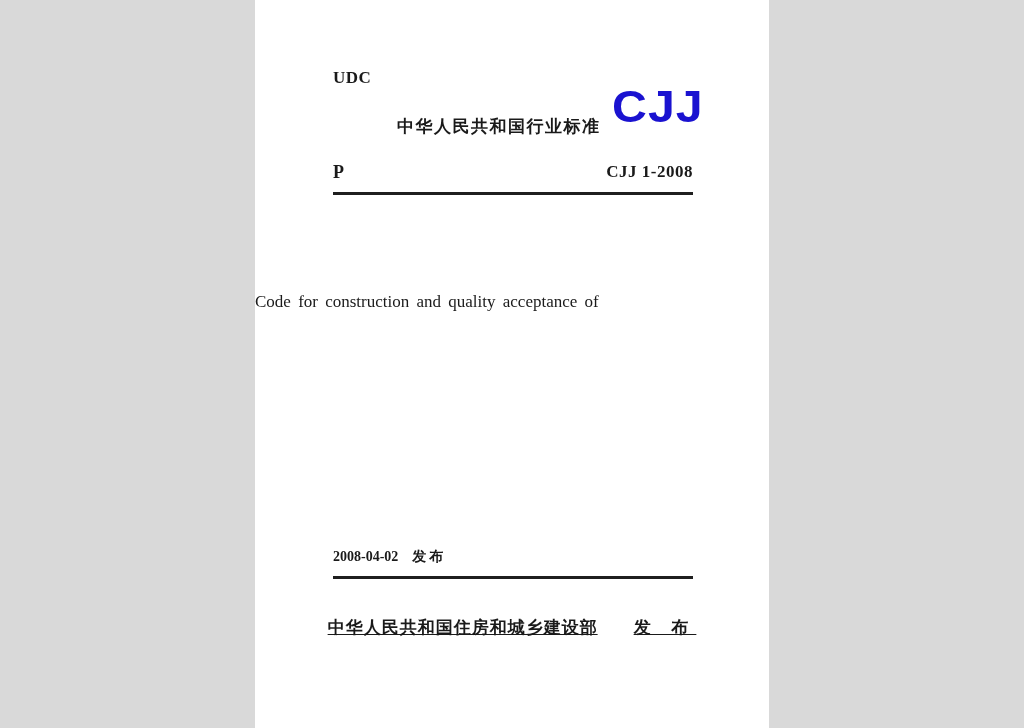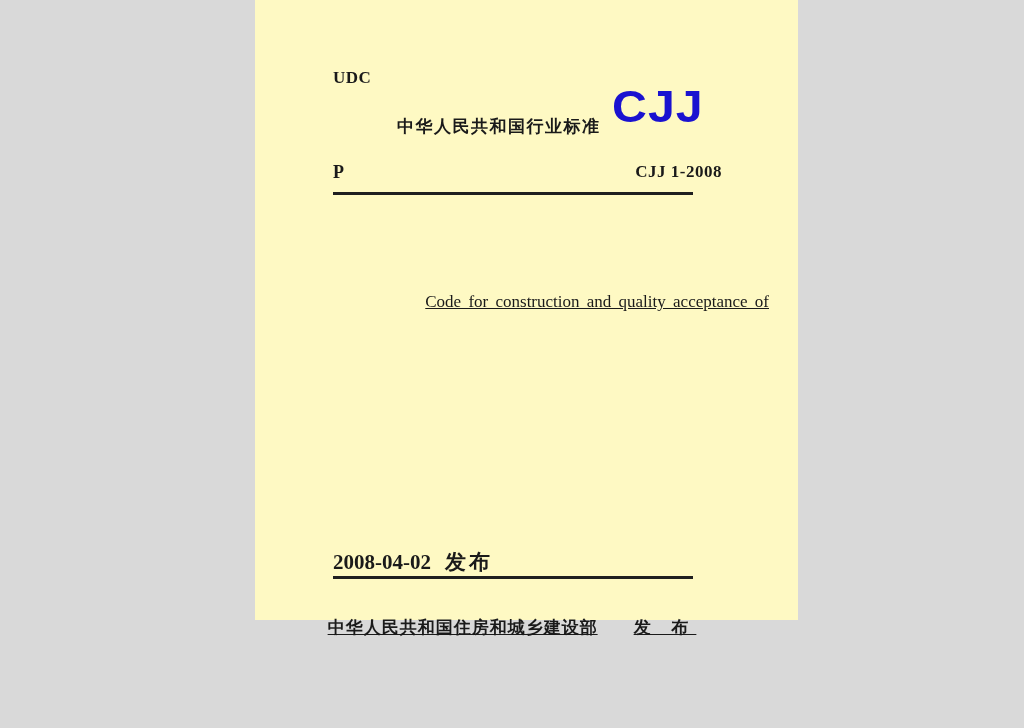--- a/index.html
+++ b/index.html
@@ -9,24 +9,23 @@
     height: 728px;
     background: #d9d9d9;
     font-family: "Liberation Serif", serif;
     overflow: hidden;
   }
   .page {
     position: absolute;
     left: 255px;
     top: 0;
     width: 514px;
-    height: 620px;
-    background: #fef9c3;
+    height: 728px;
+    background: #ffffff;
     color: #1a1a1a;
-    padding-left: 29px;
   }
   .abs { position: absolute; }
 
   .udc {
     left: 78px; top: 68px;
     font: bold 17px "Liberation Serif", serif;
     letter-spacing: 0.5px;
   }
   .standard-type {
     left: 142px; top: 115px;
@@ -65,34 +64,33 @@
     left: 0; top: 249px;
     width: 514px;
     text-align: center;
     font: 25px "Liberation Serif", serif;
     letter-spacing: 1px;
     font-weight: 500;
   }
   .title-en {
     left: 0; top: 289px;
     width: 514px;
-    text-align: right;
+    text-align: left;
     font: 17px "Liberation Serif", serif;
     line-height: 25px;
     word-spacing: 3px;
-    text-decoration: underline;
   }
 
   .dates-row {
     left: 78px; top: 548px;
     width: 360px;
     display: flex;
     justify-content: space-between;
     font-weight: bold;
-    font-size: 21px;
+    font-size: 14px;
   }
   .date-num { font-family: "Liberation Serif", serif; }
   .date-label {
     font-family: "Liberation Sans", sans-serif;
     margin-left: 14px;
     letter-spacing: 3px;
   }
 
   .publisher-row {
     left: 0; top: 616px;

